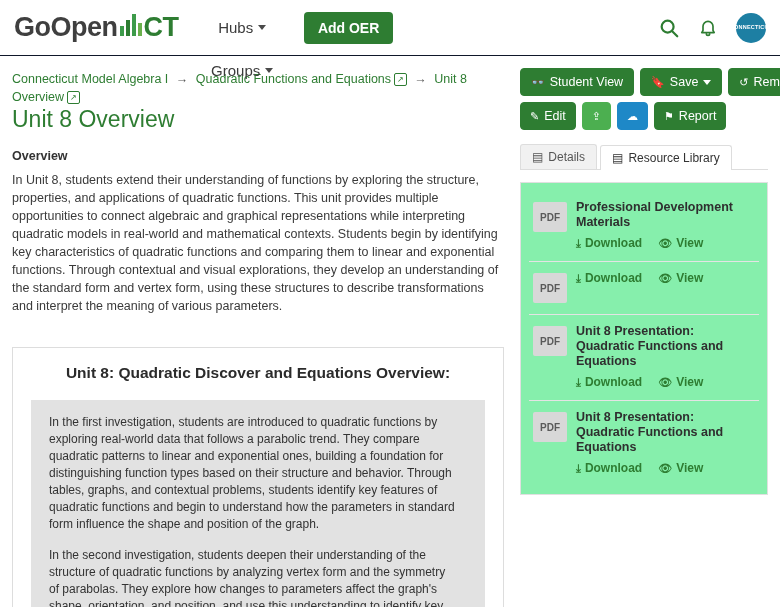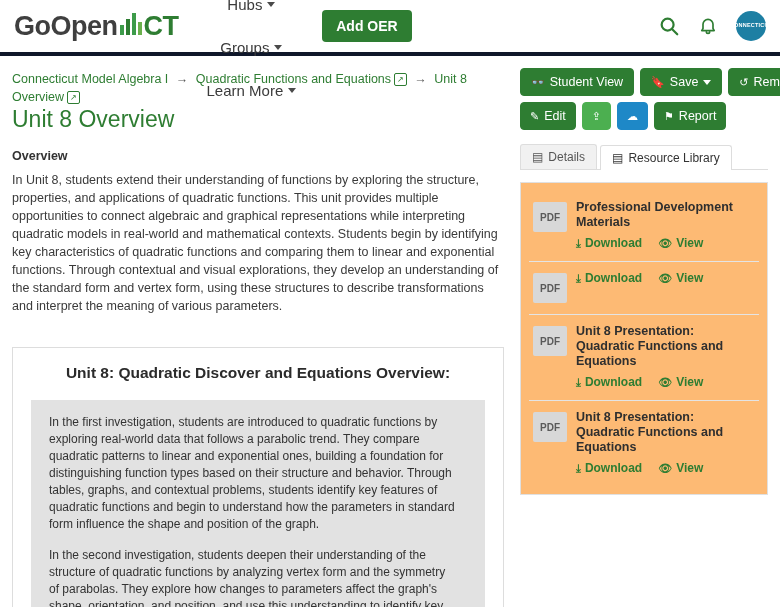--- a/index.html
+++ b/index.html
@@ -8,21 +8,21 @@
     width: 780px; height: 607px;
     overflow: hidden;
     background: #ffffff;
     font-family: "Liberation Sans", sans-serif;
     font-size: 13px;
     color: #333333;
   }
   
   .header {
     height: 56px;
-    border-bottom: 4px solid #0f172a;
+    border-bottom: 1px solid #0f172a;
     display: flex;
     align-items: center;
     padding: 0 14px;
     background: #ffffff;
     position: relative;
   }
   .logo {
     display: flex;
     align-items: baseline;
     font-size: 27px;
@@ -228,21 +228,21 @@
   }
   .tab.active {
     background: #ffffff;
     color: #333;
     position: relative;
     top: 1px;
   }
 
   .res-panel {
     border: 1px solid #e0e0e0;
-    background: #fdba74;
+    background: #86efac;
     padding: 8px;
   }
   .res-item {
     display: flex;
     gap: 9px;
     padding: 9px 4px 11px 4px;
     border-bottom: 1px solid #e4e4e4;
   }
   .res-item:last-child { border-bottom: none; }
   .pdf-badge {
@@ -298,24 +298,20 @@
       <span class="caret"></span>
     </div>
     <div class="nav-item">
       <span>Hubs</span>
       <span class="caret"></span>
     </div>
     <div class="nav-item">
       <span>Groups</span>
       <span class="caret"></span>
     </div>
-    <div class="nav-item">
-      <span>Learn More</span>
-      <span class="caret"></span>
-    </div>
   </div>
 
   <div class="add-oer">Add OER</div>
 
   <div class="header-right">
     <div class="icon-btn">
       <svg width="22" height="22" viewBox="0 0 24 24" fill="none" stroke="#2e7d32" stroke-width="2.4">
         <circle cx="10.5" cy="10.5" r="6.5"></circle>
           <line x1="15.5" y1="15.5" x2="21" y2="21" stroke-linecap="round"></line>
       </svg>

